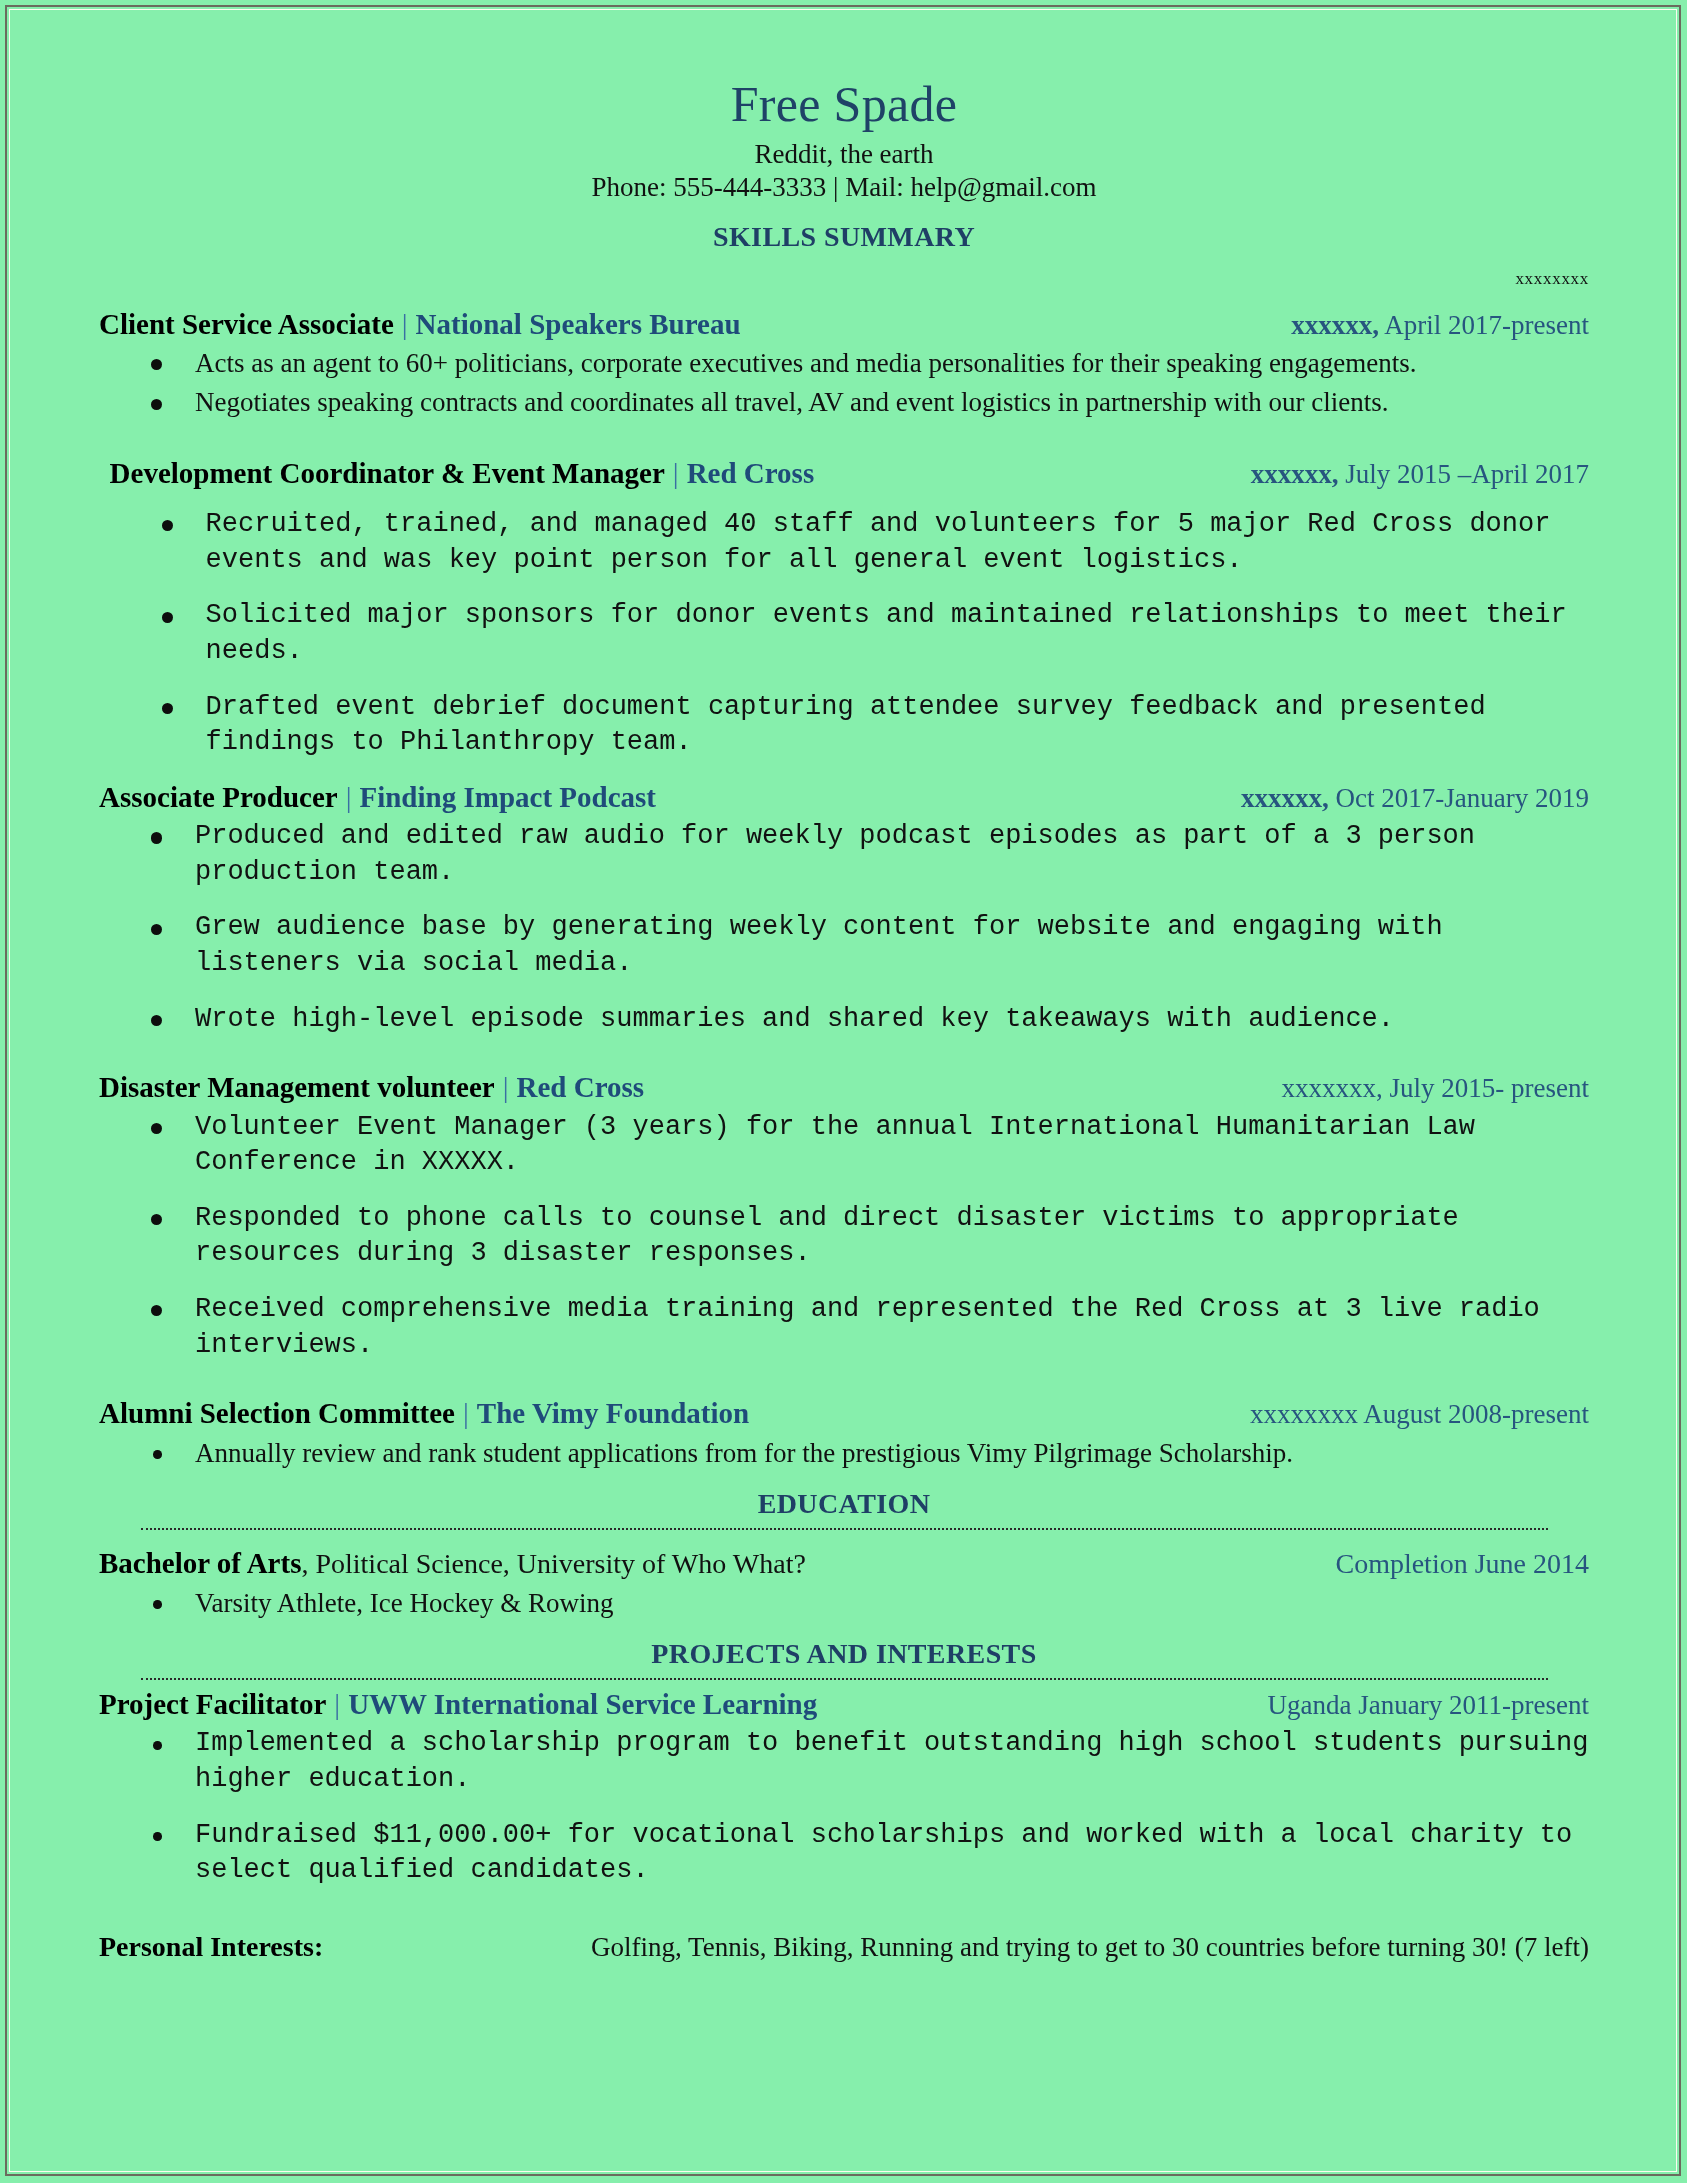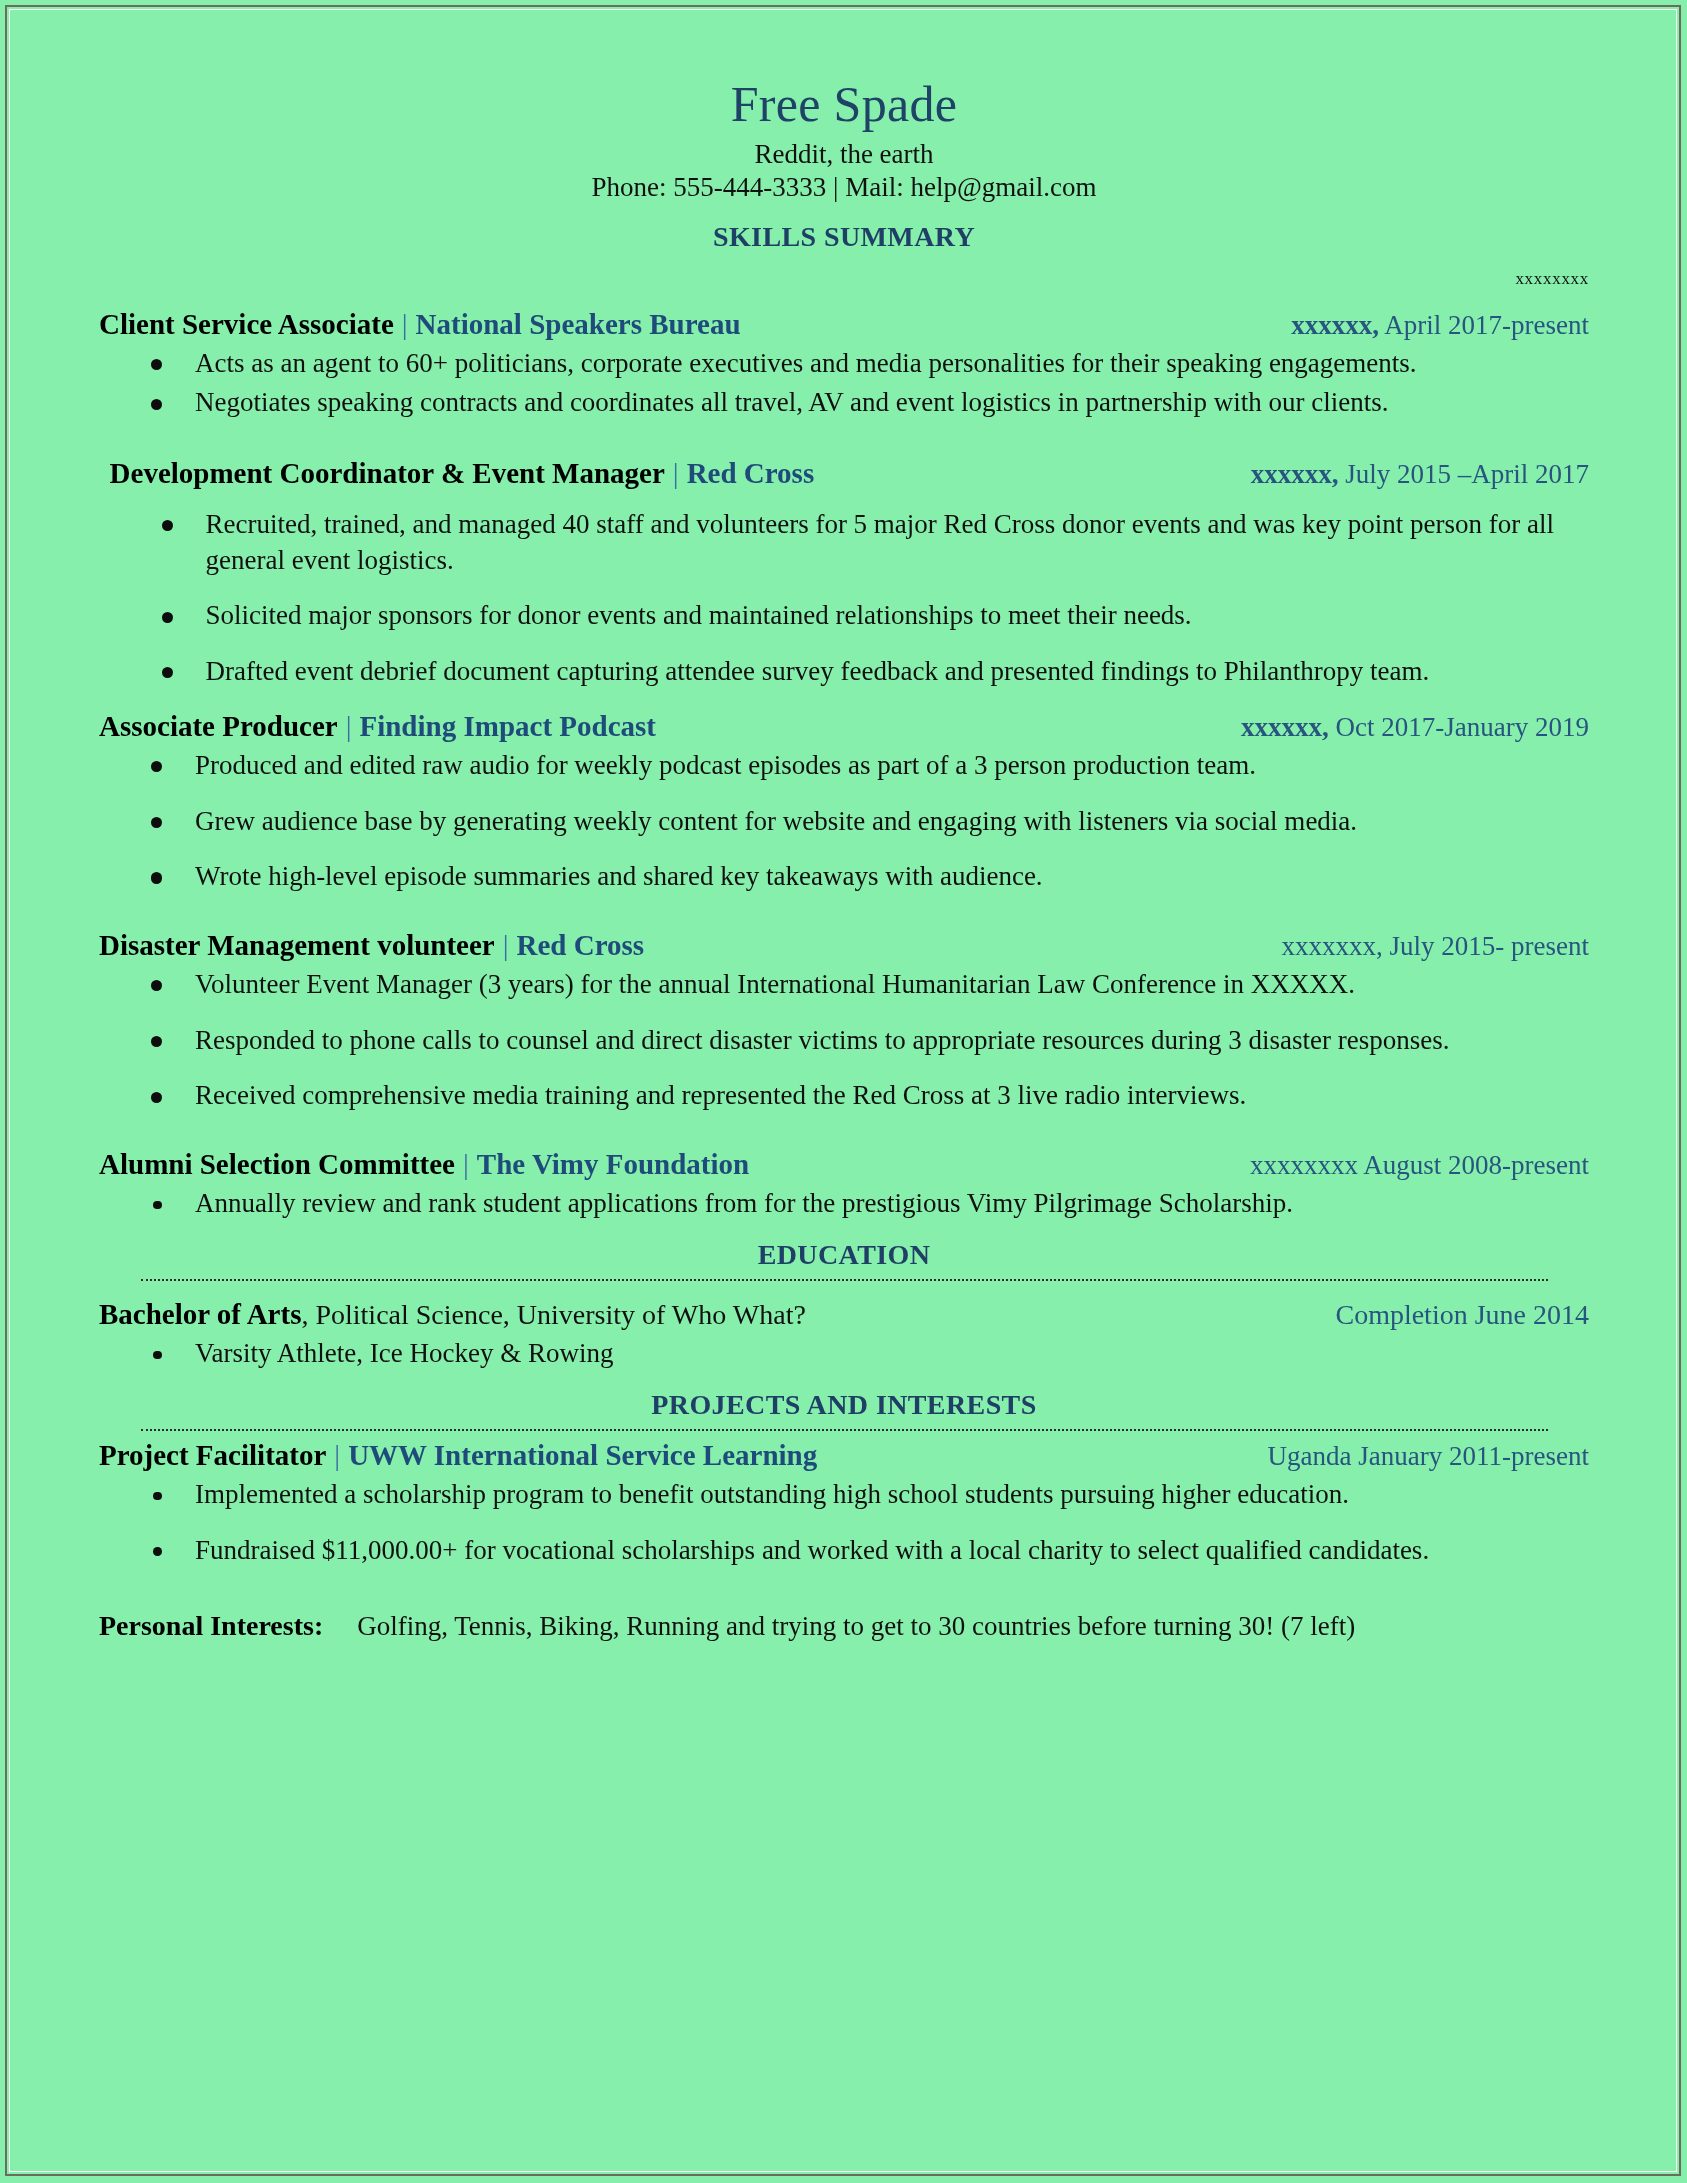--- a/index.html
+++ b/index.html
@@ -135,21 +135,21 @@
   ul.bullets > li::before {
     content: "";
     position: absolute;
     left: 52px;
     top: 13.2px;
     width: 11.2px;
     height: 11.2px;
     background: #0d0d0d;
     border-radius: 50%;
   }
-  ul.bullets.loose > li { margin-bottom: 20px; }
+  ul.bullets.loose > li { margin-bottom: 20px; font-family: Liberation Mono, monospace; }
   ul.bullets.small-dot > li::before {
     width: 8.6px;
     height: 8.6px;
     left: 54px;
     top: 14.5px;
   }
 
   
   .edu-head {
     display: flex;
@@ -172,20 +172,21 @@
     font-size: 28px;
     color: #27557f;
     white-space: nowrap;
   }
 
   
   .interests {
     display: flex;
     align-items: baseline;
     margin-top: 42px;
+    justify-content: space-between;
   }
   .interests-label {
     font-weight: bold;
     font-size: 28px;
     color: #000;
     white-space: nowrap;
   }
   .interests-value {
     font-size: 27px;
     color: #111;

